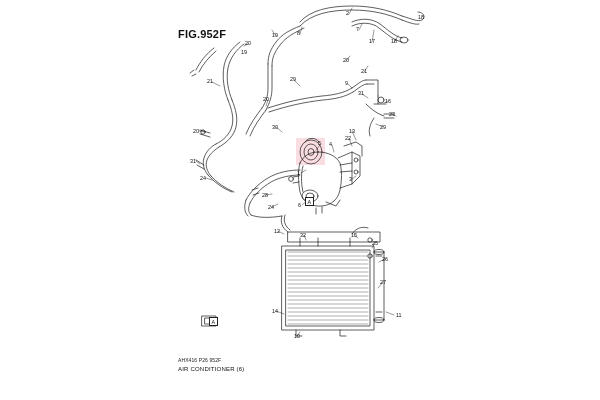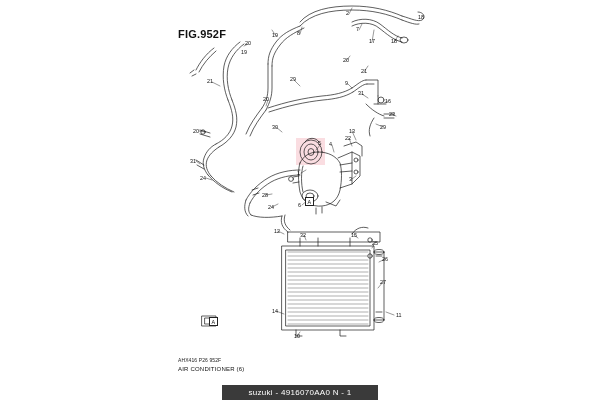--- a/index.html
+++ b/index.html
@@ -296,16 +296,13 @@
   <div class="lbl" style="left:380px;top:279px;">27</div>
   <div class="lbl" style="left:396px;top:312px;">11</div>
   <div class="lbl" style="left:272px;top:308px;">14</div>
   <div class="lbl" style="left:294px;top:333px;">10</div>
   <div class="lbl-box" style="left:305px;top:197px;">A</div>
   <div class="lbl-box" style="left:209px;top:317px;">A</div>
 
   <div class="footer-code">AHX416 P26 952F</div>
   <div class="footer-name">AIR CONDITIONER (6)</div>
 
-  <div class="bottom-bar">
-    <div class="bottom-bar-text">suzuki - 4916070AA0    N - 1</div>
-  </div>
 </div>
 
 </body></html>

